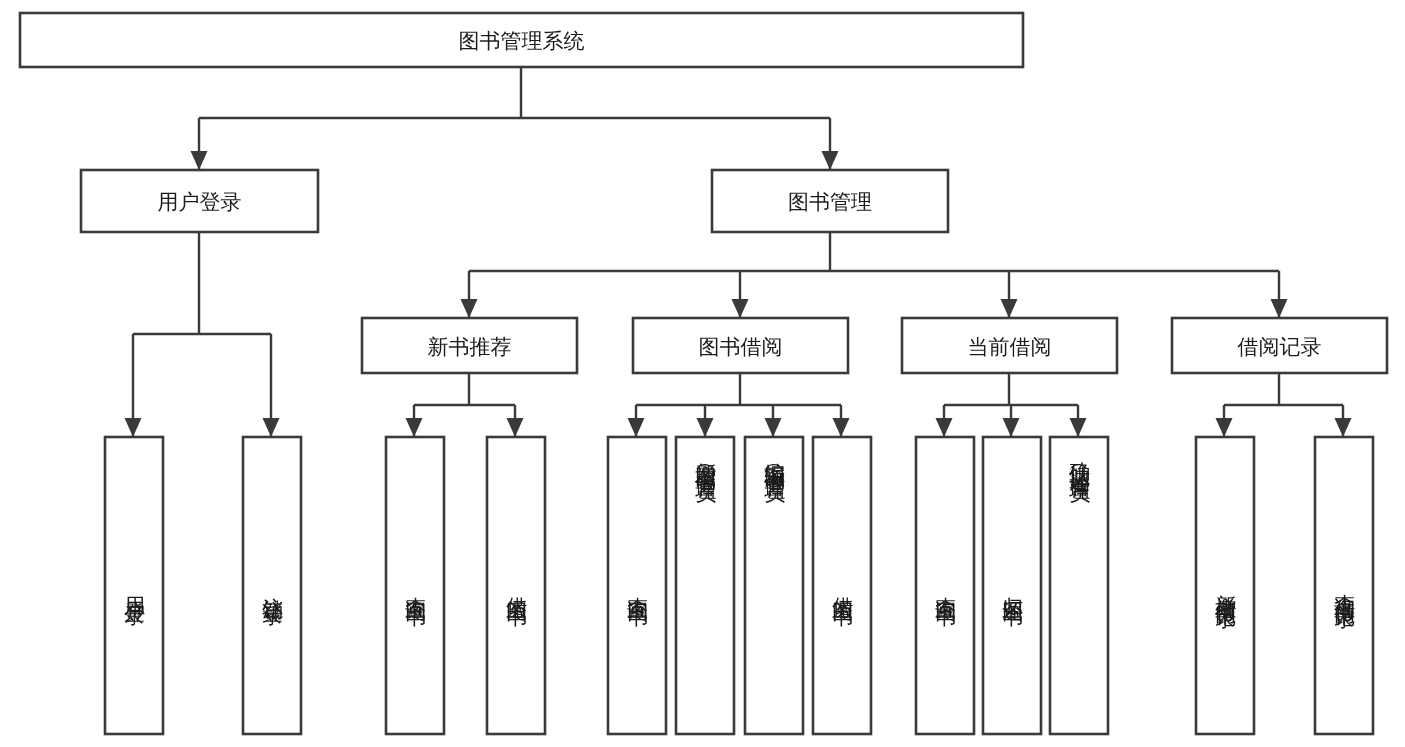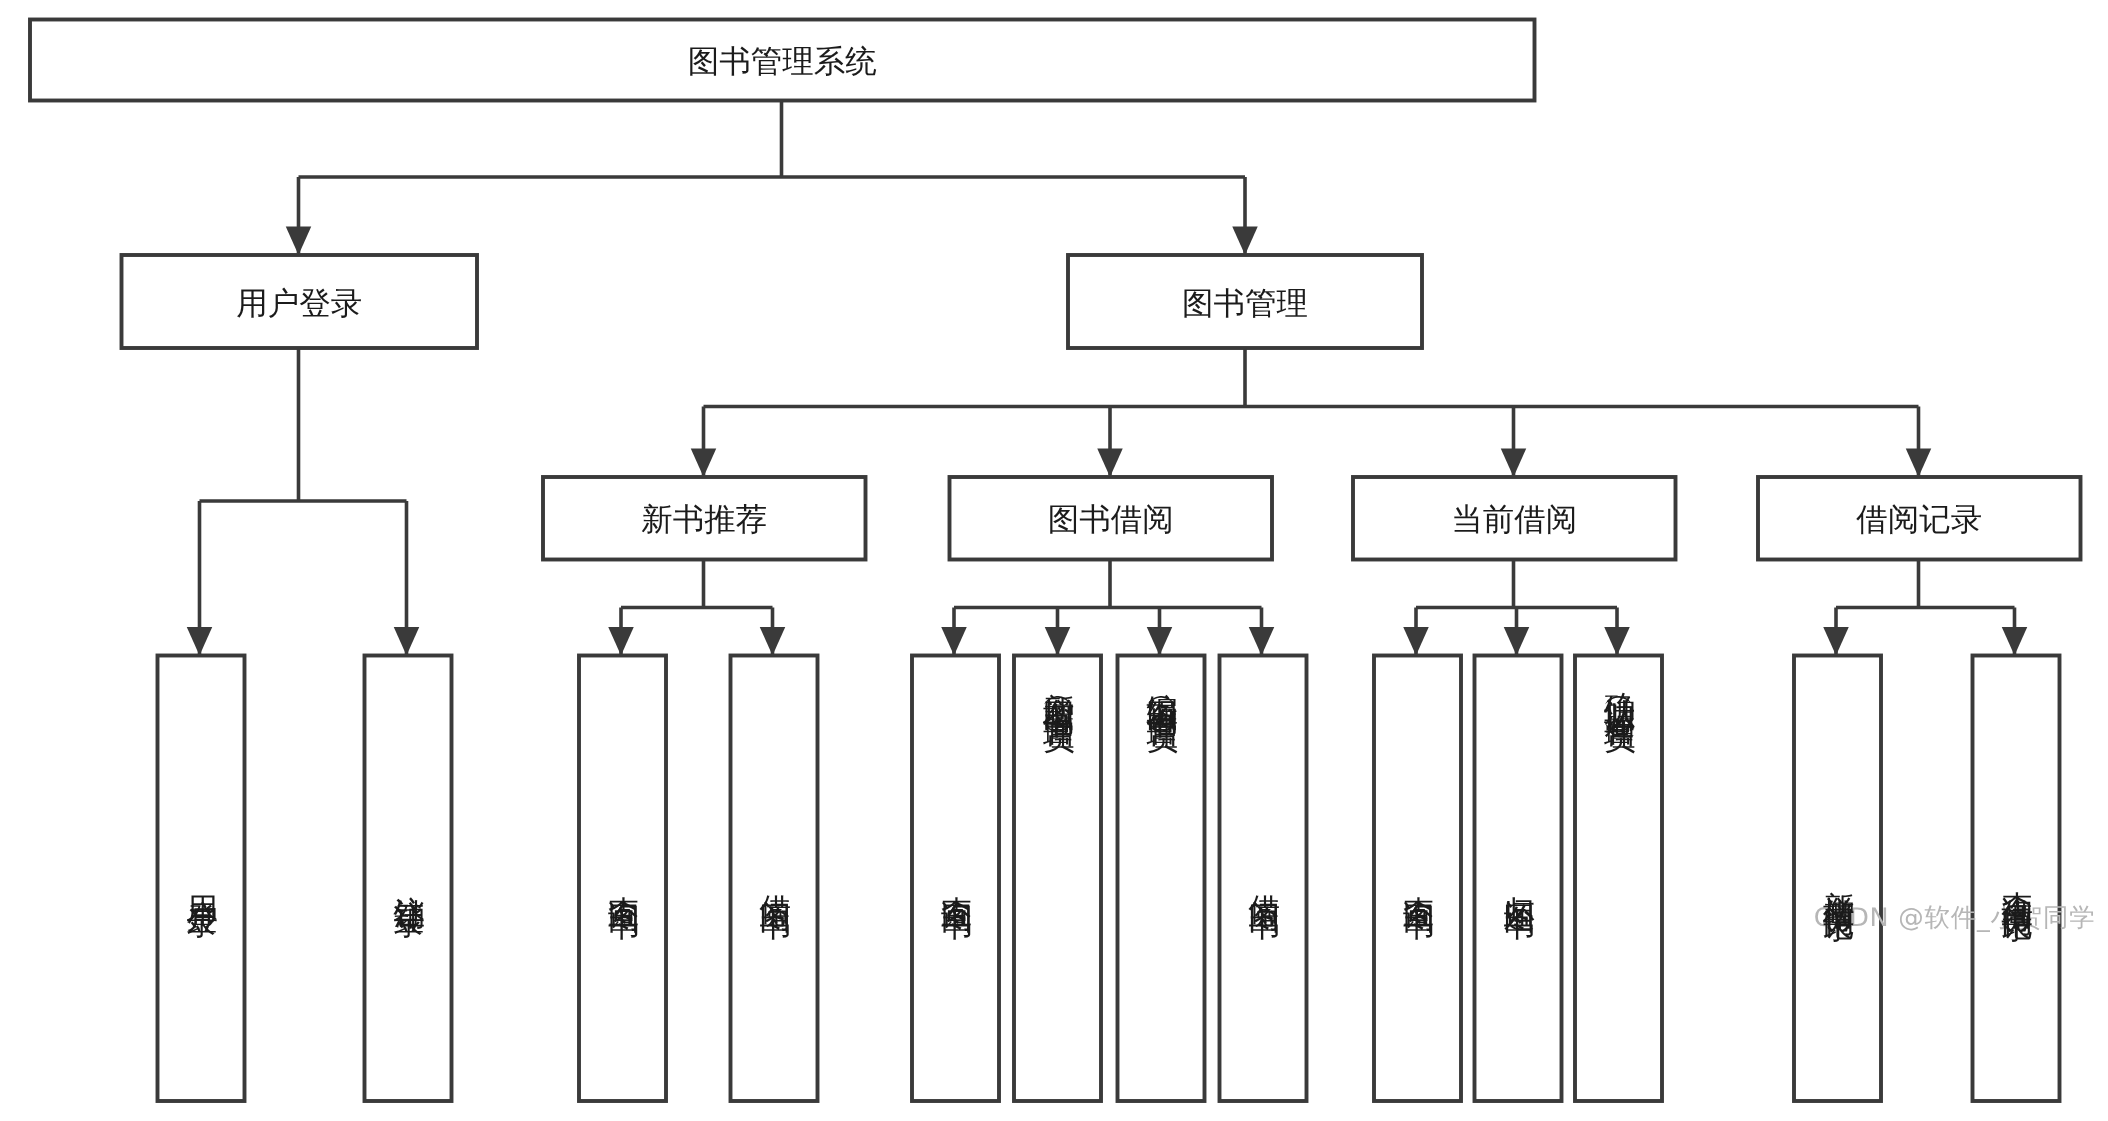--- a/index.html
+++ b/index.html
@@ -218,21 +218,20 @@
         </g>
         <g>
           <rect x="1196" y="437" width="58" height="297" class="node-box"></rect>
         </g>
         <g>
           <rect x="1315" y="437" width="58" height="297" class="node-box"></rect>
         </g>
       </g>
     </svg>
 
-  <div class="watermark">CSDN @软件_小贺同学</div>
 <div class="node-label-v-wrap" style="left: 105px; top: 445px; width: 58px; height: 281px; align-items: center;">
       <div class="node-label-v">用户登录</div>
     </div>
     <div class="node-label-v-wrap" style="left: 243px; top: 445px; width: 58px; height: 281px; align-items: center;">
       <div class="node-label-v">注销登录</div>
     </div>
     <div class="node-label-v-wrap" style="left: 386px; top: 445px; width: 58px; height: 281px; align-items: center;">
       <div class="node-label-v">查询图书</div>
     </div>
     <div class="node-label-v-wrap" style="left: 487px; top: 445px; width: 58px; height: 281px; align-items: center;">

